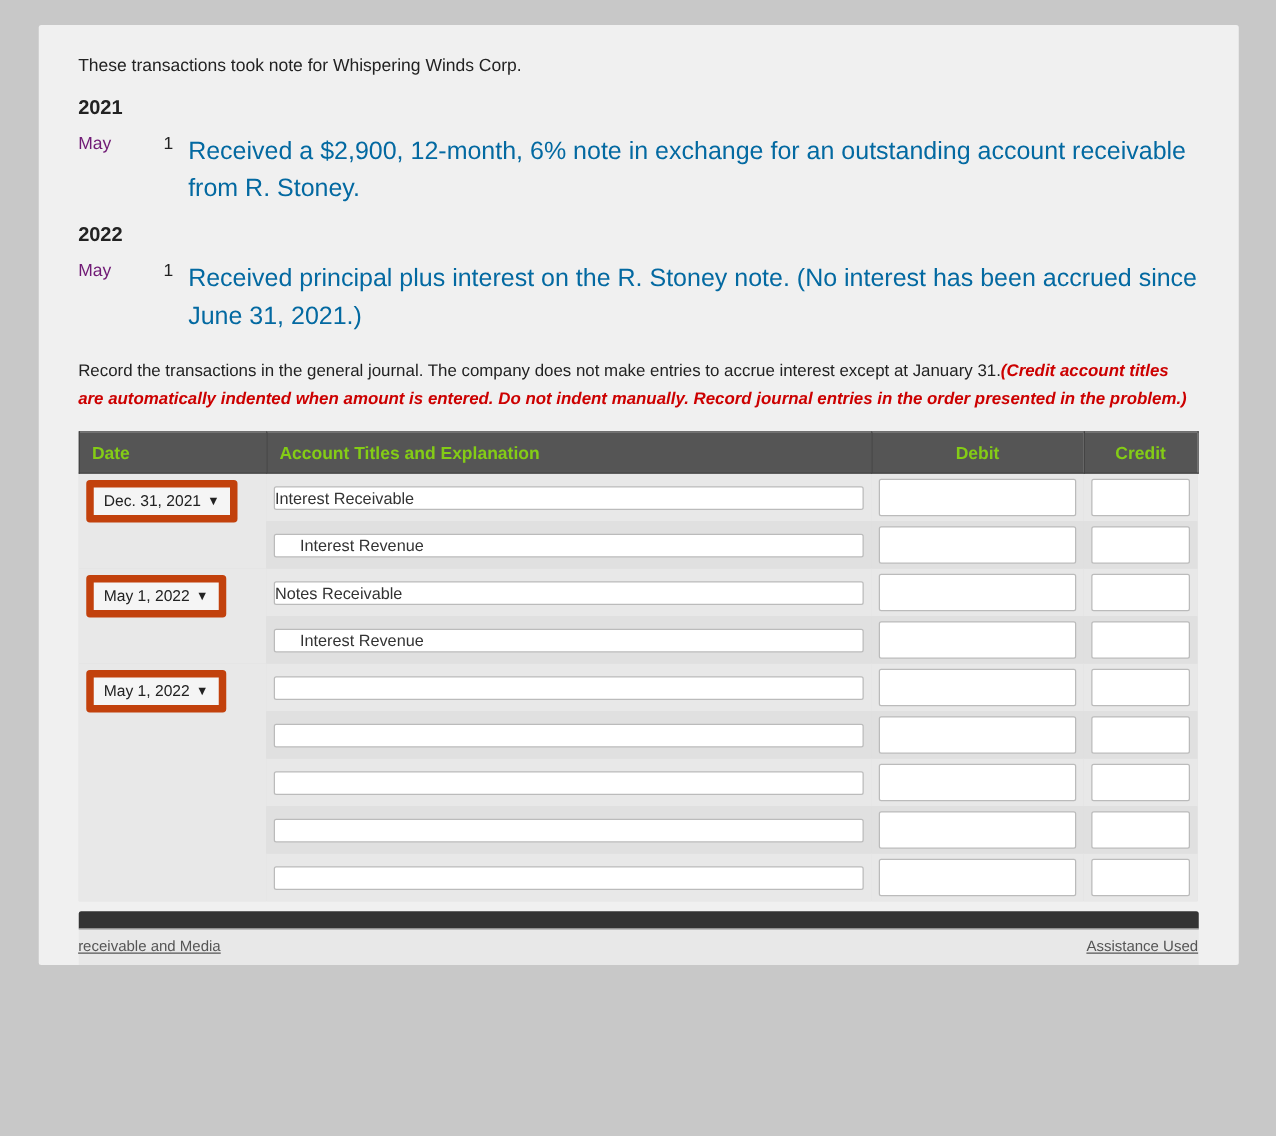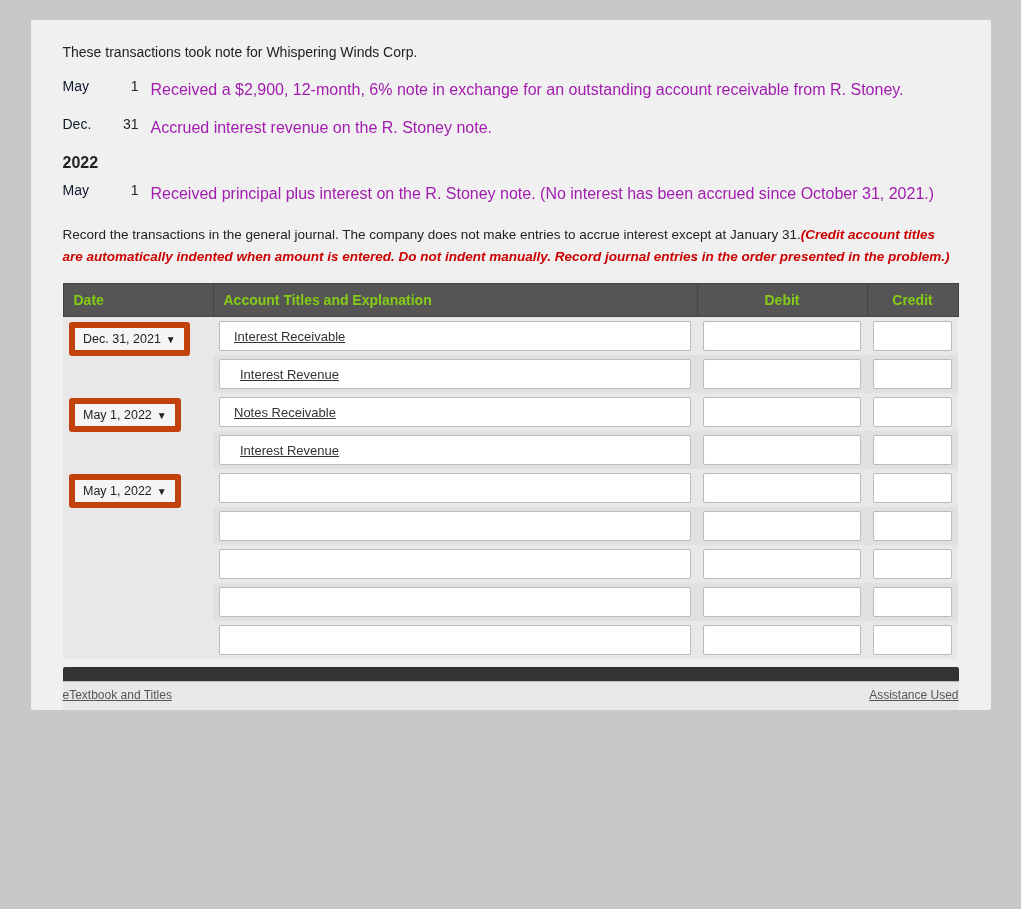--- a/index.html
+++ b/index.html
@@ -32,33 +32,33 @@
       margin-top: 4px;
     }
     .transaction-row {
       display: flex;
       align-items: flex-start;
       margin-bottom: 14px;
     }
     .transaction-date {
       min-width: 60px;
       font-weight: normal;
-      color: #0f172a;
+      color: #701a75;
       font-size: 14px;
     }
     .transaction-day {
       min-width: 28px;
       text-align: right;
       padding-right: 12px;
       color: #222;
       font-size: 14px;
     }
     .transaction-desc {
-      color: #a21caf;
-      font-size: 16px;
+      color: #0369a1;
+      font-size: 20px;
       flex: 1;
       line-height: 1.5;
     }
     .instructions {
       color: #222;
       font-size: 13.5px;
       margin: 18px 0 16px 0;
       line-height: 1.6;
     }
     .instructions .bold-red {
@@ -99,26 +99,25 @@
       border: none;
       vertical-align: middle;
     }
     .date-cell {
       width: 150px;
     }
     .account-input {
       background: #fff;
       border: 1px solid #bbb;
       border-radius: 2px;
-      padding: 4px 14px;
+      padding: 4px 0;
       font-size: 13px;
       width: 100%;
       color: #333;
-      height: 30px;
-      text-decoration: underline;
+      height: 19px;
     }
     .account-input.indented {
       padding-left: 20px;
     }
     .debit-input, .credit-input {
       background: #fff;
       border: 1px solid #bbb;
       border-radius: 2px;
       padding: 4px 6px;
       font-size: 13px;
@@ -177,39 +176,35 @@
     .trow {
       background: #e0e0e0;
     }
   </style>
 </head>
 <body>
 
 <div class="page-container">
   <p class="intro-text">These transactions took note for Whispering Winds Corp.</p>
 
+  <div class="year-heading">2021</div>
 
   <div class="transaction-row">
     <span class="transaction-date">May</span>
     <span class="transaction-day">1</span>
     <span class="transaction-desc">Received a $2,900, 12-month, 6% note in exchange for an outstanding account receivable from R. Stoney.</span>
   </div>
 
-  <div class="transaction-row">
-    <span class="transaction-date">Dec.</span>
-    <span class="transaction-day">31</span>
-    <span class="transaction-desc">Accrued interest revenue on the R. Stoney note.</span>
-  </div>
 
   <div class="year-heading" style="margin-top:12px;">2022</div>
 
   <div class="transaction-row">
     <span class="transaction-date">May</span>
     <span class="transaction-day">1</span>
-    <span class="transaction-desc">Received principal plus interest on the R. Stoney note. (No interest has been accrued since October 31, 2021.)</span>
+    <span class="transaction-desc">Received principal plus interest on the R. Stoney note. (No interest has been accrued since June 31, 2021.)</span>
   </div>
 
   <div class="instructions"><span>Record the transactions in the general journal. The company does not make entries to accrue interest except at January 31.</span><span class="bold-red">(Credit account titles are automatically indented when amount is entered. Do not indent manually. Record journal entries in the order presented in the problem.)</span></div>
 
   <table class="journal-table">
     <thead>
       <tr>
         <th style="width:150px;">Date</th>
         <th>Account Titles and Explanation</th>
         <th class="debit-col" style="width:170px;text-align:center;">Debit</th>
@@ -336,16 +331,16 @@
         <td>
           <input class="credit-input" type="text" value="" style="">
         </td>
       </tr>
     </tbody>
   </table>
 
   <div class="footer-bar"></div>
 
   <div class="footer-bottom">
-    <span class="footer-link">eTextbook and Titles</span>
+    <span class="footer-link">receivable and Media</span>
     <span class="footer-assistance">Assistance Used</span>
   </div>
 </div>
 
 </body></html>

